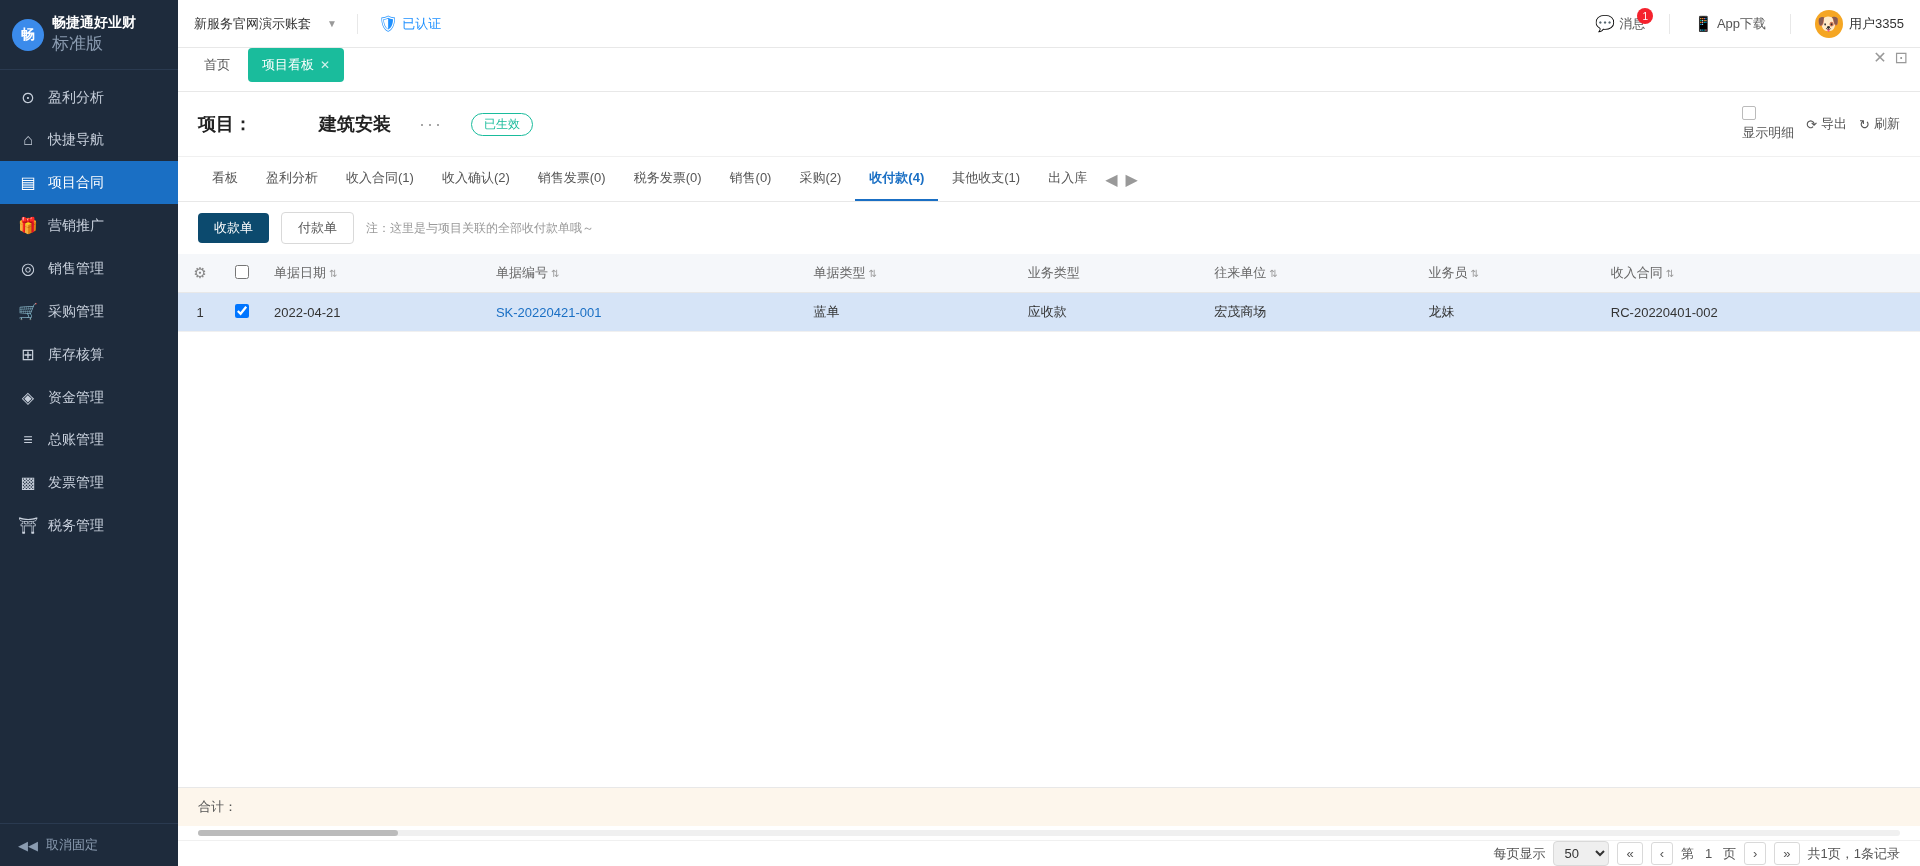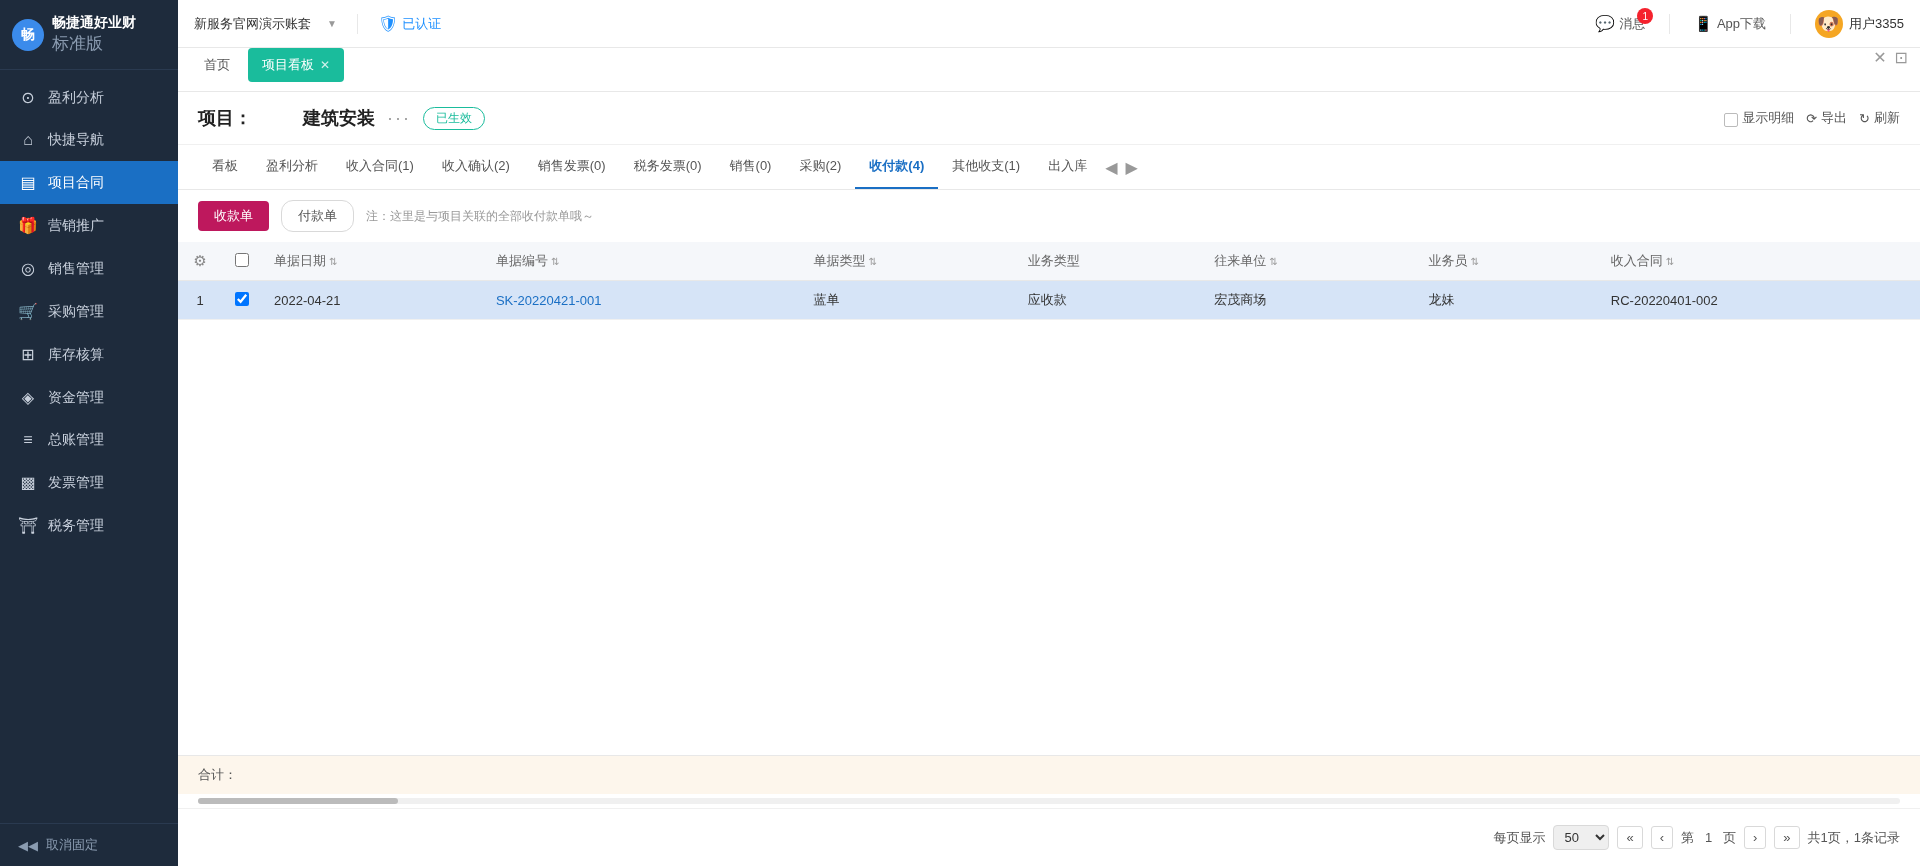--- a/index.html
+++ b/index.html
@@ -104,31 +104,31 @@
     .tabbar-controls { margin-left: auto; display: flex; align-items: center; gap: 8px; }
     .tabbar-btn { cursor: pointer; color: #999; font-size: 16px; }
 
     
     .page-content { flex: 1; overflow: hidden; display: flex; flex-direction: column; background: #fff; margin: 0; }
 
     
     .project-header {
       display: flex; align-items: center; padding: 14px 20px;
       border-bottom: 1px solid #f0f0f0;
-      gap: 12px;
+      gap: 28px;
     }
     .project-title { font-size: 18px; font-weight: bold; color: #222; margin-left: 39px; }
     .project-more { color: #999; font-size: 18px; cursor: pointer; letter-spacing: 2px; }
     .project-status {
       border: 1px solid #1abc9c; color: #1abc9c;
       border-radius: 12px; padding: 2px 12px; font-size: 12px;
     }
     .project-actions { margin-left: auto; display: flex; align-items: center; gap: 12px; }
     .project-action-item { display: flex; align-items: center; gap: 4px; color: #555; font-size: 13px; cursor: pointer; }
-    .checkbox-label { display: flex; align-items: flex-end; gap: 4px; color: #555; font-size: 13px; cursor: pointer; }
+    .checkbox-label { display: flex; align-items: flex-start; gap: 4px; color: #555; font-size: 13px; cursor: pointer; flex-direction: column; }
     .checkbox-box { width: 14px; height: 14px; border: 1px solid #bbb; border-radius: 2px; background: #fff; }
 
     
     .sub-nav {
       display: flex; align-items: center; padding: 0 20px;
       border-bottom: 1px solid #e8e8e8;
       gap: 0;
     }
     .sub-nav-item {
       padding: 12px 14px; cursor: pointer; color: #555; font-size: 13px;
@@ -137,26 +137,26 @@
     }
     .sub-nav-item.active { color: #1a6fc4; border-bottom-color: #1a6fc4; font-weight: 700; }
     .sub-nav-arrow { color: #999; font-size: 16px; cursor: pointer; padding: 0 4px; }
 
     
     .toolbar {
       display: flex; align-items: center; padding: 10px 20px; gap: 12px;
       background: #fff;
     }
     .btn-primary {
-      background: #be185d; color: #fff; border: none;
+      background: #0c4a6e; color: #fff; border: none;
       padding: 6px 16px; border-radius: 4px; cursor: pointer; font-size: 13px;
     }
     .btn-default {
       background: #fff; color: #555; border: 1px solid #d9d9d9;
-      padding: 6px 16px; border-radius: 12px; cursor: pointer; font-size: 13px;
+      padding: 6px 16px; border-radius: 4px; cursor: pointer; font-size: 13px;
     }
     .toolbar-note { color: #999; font-size: 12px; }
 
     
     .table-wrap { flex: 1; overflow-y: auto; }
     table { width: 100%; border-collapse: collapse; }
     table th {
       background: #f5f7fa; color: #666; font-weight: 500; font-size: 13px;
       padding: 10px 12px; text-align: left;
       border-bottom: 1px solid #e8e8e8;
@@ -193,21 +193,21 @@
       height: 6px; background: #f0f0f0; border-radius: 3px; flex: 1; position: relative;
     }
     .scrollbar-thumb {
       height: 6px; background: #bbb; border-radius: 3px;
       width: 200px; position: absolute; left: 0;
     }
 
     
     .pagination {
       display: flex; align-items: center; justify-content: flex-end;
-      padding: 16px 20px; background: #fff;
+      padding: 0 20px; background: #fff;
       border-top: 1px solid #f0f0f0;
       gap: 8px;
     }
     .pagination-label { color: #555; font-size: 13px; }
     .pagination-select {
       border: 1px solid #d9d9d9; border-radius: 4px;
       padding: 3px 6px; font-size: 13px; color: #333; cursor: pointer;
     }
     .pagination-btn {
       border: 1px solid #d9d9d9; border-radius: 3px;

